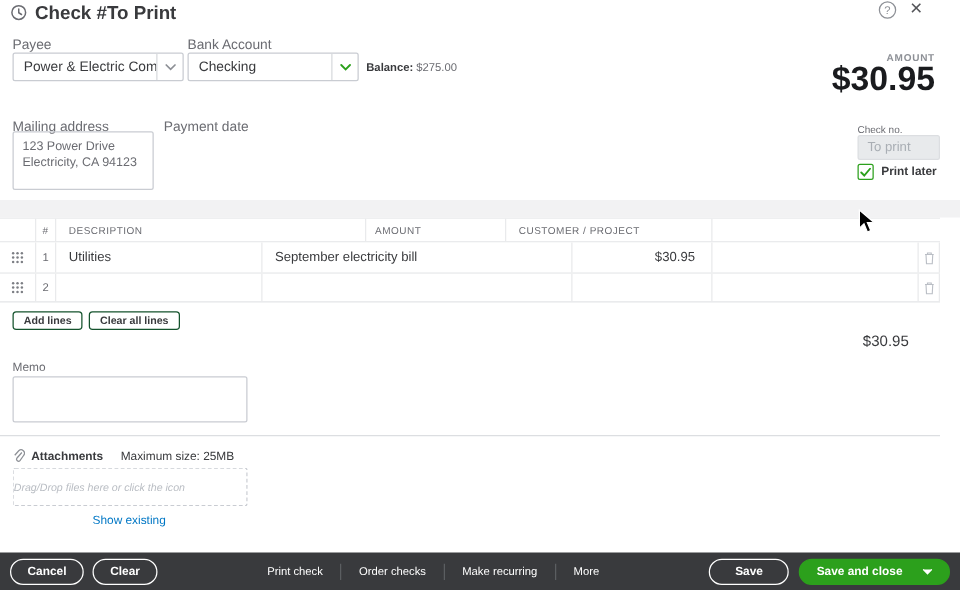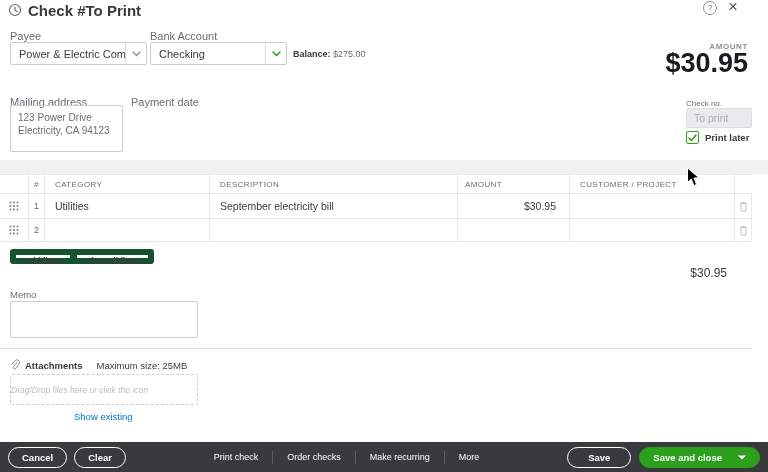--- a/index.html
+++ b/index.html
@@ -56,21 +56,21 @@
   .c.num  { width:17px; justify-content:center; border-left:1px solid #e9eaec; color:#6b6c72; font-size:9px; }
   .c.cat  { width:165px; padding-left:10px; }
   .c.desc { width:248px; padding-left:10px; }
   .c.amt  { width:112px; justify-content:flex-end; padding-right:13px; }
   .c.cust { width:165px; padding-left:10px; }
   .c.del  { width:17px; justify-content:center; border-right:1px solid #e9eaec; }
   .head .c { font-size:8px; color:#6b6c72; letter-spacing:0.4px; }
   .head .c.amt { justify-content:flex-start; padding-left:7px; }
   .head .c.handle, .head .c.del { border:none; }
 
-  .mini-btn { position:absolute; height:15px; border:6px solid #14532d; border-radius:3px; background:#fff;
+  .mini-btn { position:absolute; height:15px; border:1px solid #14532d; border-radius:3px; background:#fff;
               font-size:8.5px; font-weight:700; color:#393a3d; line-height:13px; padding:0 8px; cursor:pointer; }
   .total { position:absolute; right:41px; top:266px; font-size:12px; color:#393a3d; }
 
   
   .memo-lbl { position:absolute; left:10px; top:289px; font-size:9.5px; color:#6b6c72; }
   .memo-box { position:absolute; left:10px; top:301px; width:188px; height:37px; border:1px solid #c9ccd2; border-radius:2px; background:#fff; }
   .sep { position:absolute; left:0; top:348px; width:752px; border-top:1px solid #dcdee1; }
 
   .att-row { position:absolute; left:10px; top:359px; display:flex; align-items:center; font-size:9.5px; }
   .att-name { font-weight:700; color:#393a3d; margin-left:5px; }
@@ -153,21 +153,20 @@
     </span>
     <span class="pl-lbl">Print later</span>
   </div>
 
   <div class="band"></div>
 
   <div class="tbl">
     <div class="trow head">
       <div class="c handle"></div>
       <div class="c num">#</div>
-      <div class="c cat">CATEGORY</div>
       <div class="c desc">DESCRIPTION</div>
       <div class="c amt">AMOUNT</div>
       <div class="c cust">CUSTOMER / PROJECT</div>
       <div class="c del"></div>
     </div>
     <div class="trow r1">
       <div class="c handle">
         <svg width="10" height="10" viewBox="0 0 10 10">
             <g fill="#7d7f85">
               <circle cx="1.5" cy="1.5" r="1"></circle>

